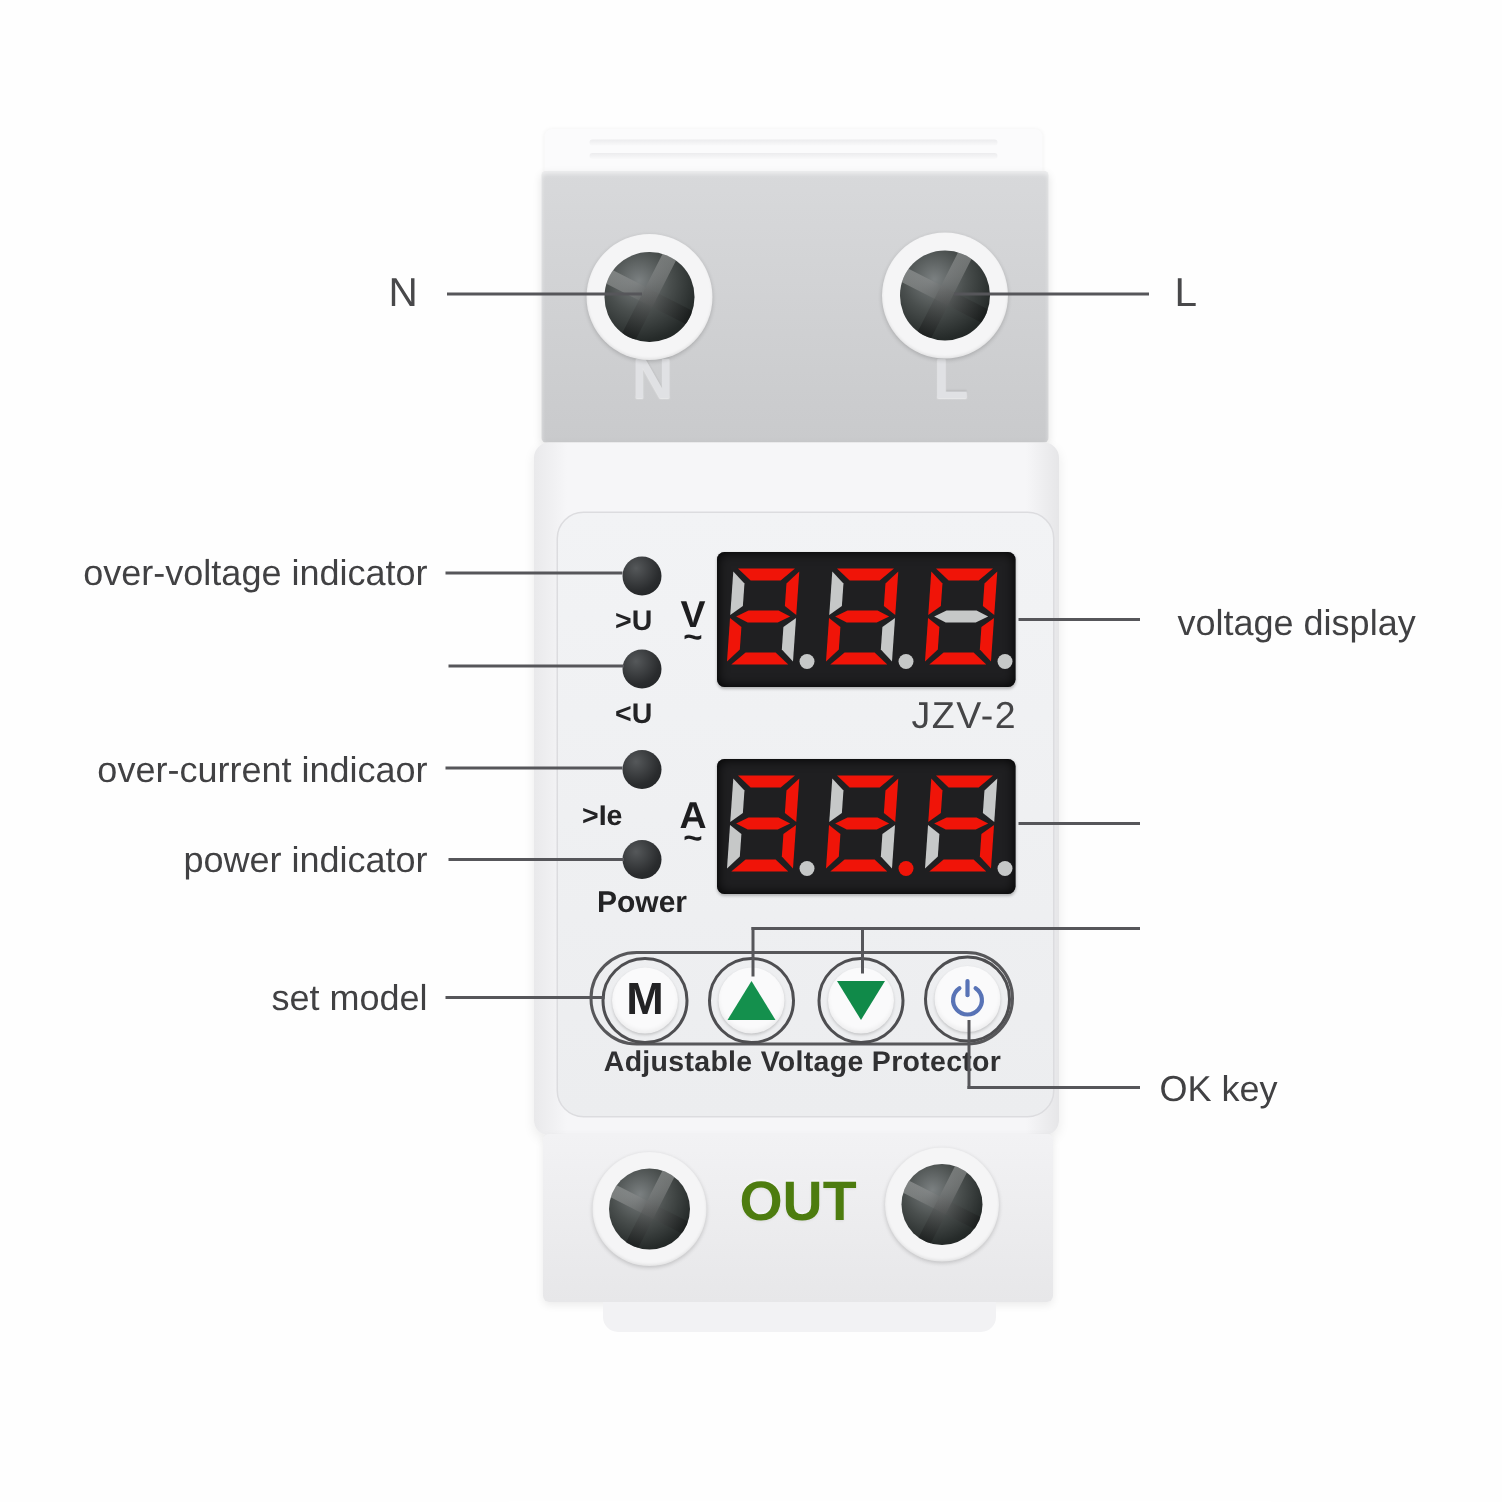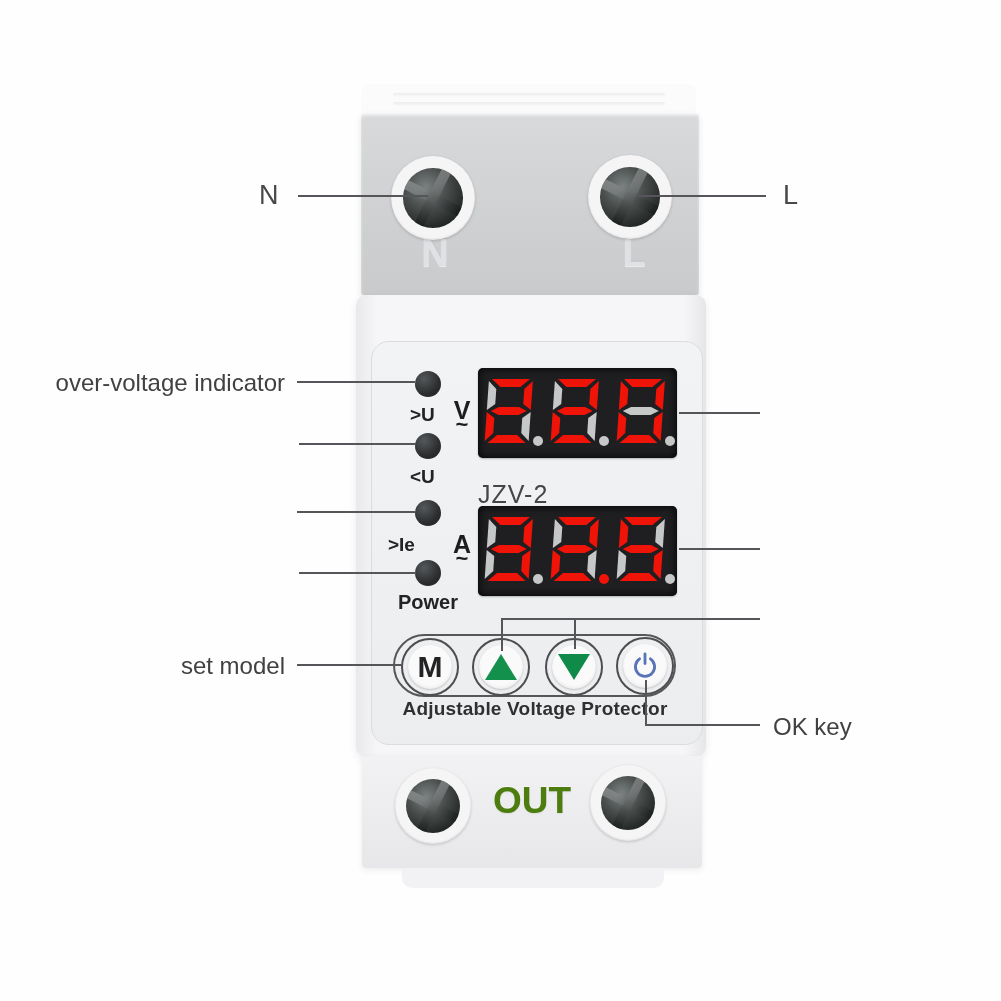--- a/index.html
+++ b/index.html
@@ -52,21 +52,21 @@
   .led{position:absolute;width:26px;height:26px;border-radius:50%;
        background:radial-gradient(circle at 35% 30%,#55585a,#2a2c2e 62%,#1f2123);}
   .sym{position:absolute;color:#232325;font-weight:600;font-size:19px;white-space:nowrap;}
   .unit{position:absolute;width:30px;text-align:center;color:#1d1d1f;line-height:1;}
   .unit .u{font-size:25px;font-weight:800;display:block;}
   .unit .t{font-size:22px;font-weight:700;display:block;margin-top:-9px;}
   #power-sym{font-size:20px;font-weight:700;width:86px;text-align:center;}
 
   .seg-display{position:absolute;width:199px;height:90px;background:#1f1f21;border-radius:5px;
                box-shadow:inset 0 0 8px #000,0 1px 2px rgba(0,0,0,.25);}
-  #model-label{left:478px;top:480px;width:200px;text-align:left;font-size:25px;
+  #model-label{left:478px;top:463px;width:200px;text-align:right;font-size:25px;
                color:#454547;font-weight:400;letter-spacing:1px;}
 
   #buttons-oval{left:393px;top:634px;width:283px;height:63px;border-radius:32px;
                 border:2px solid #57575a;box-sizing:border-box;}
   .round-btn{position:absolute;width:58px;height:58px;border-radius:50%;
              border:2px solid #4e4e51;box-sizing:border-box;
              display:flex;align-items:center;justify-content:center;background:transparent;}
   .btn-inner{width:44px;height:44px;border-radius:50%;background:#fafafb;
              box-shadow:0 1px 2px rgba(0,0,0,.18),inset 0 -2px 3px rgba(0,0,0,.05);
              display:flex;align-items:center;justify-content:center;}
@@ -248,17 +248,20 @@
   <div class="hline" style="left:501px;top:618px;width:259px;"></div>
   <div class="vline" style="left:501px;top:618px;height:33px;"></div>
   <div class="vline" style="left:574px;top:618px;height:31px;"></div>
   <div class="vline" style="left:645px;top:680px;height:46px;"></div>
   <div class="hline" style="left:645px;top:724px;width:115px;"></div>
 
   <div class="callout nl-letter" style="left:259px;top:182px;">N</div>
   <div class="callout nl-letter" style="left:783px;top:182px;">L</div>
 
   <div class="callout r-align" style="right:716px;top:369px;">over-voltage indicator</div>
+  <div class="callout r-align" style="right:716px;top:500px;">over-current indicaor</div>
+  <div class="callout r-align" style="right:716px;top:560px;">power indicator</div>
   <div class="callout r-align" style="right:716px;top:652px;">set model</div>
 
+  <div class="callout" style="left:785px;top:402px;">voltage display</div>
   <div class="callout" style="left:773px;top:713px;">OK key</div>
 
 </div>
 
 </body></html>

